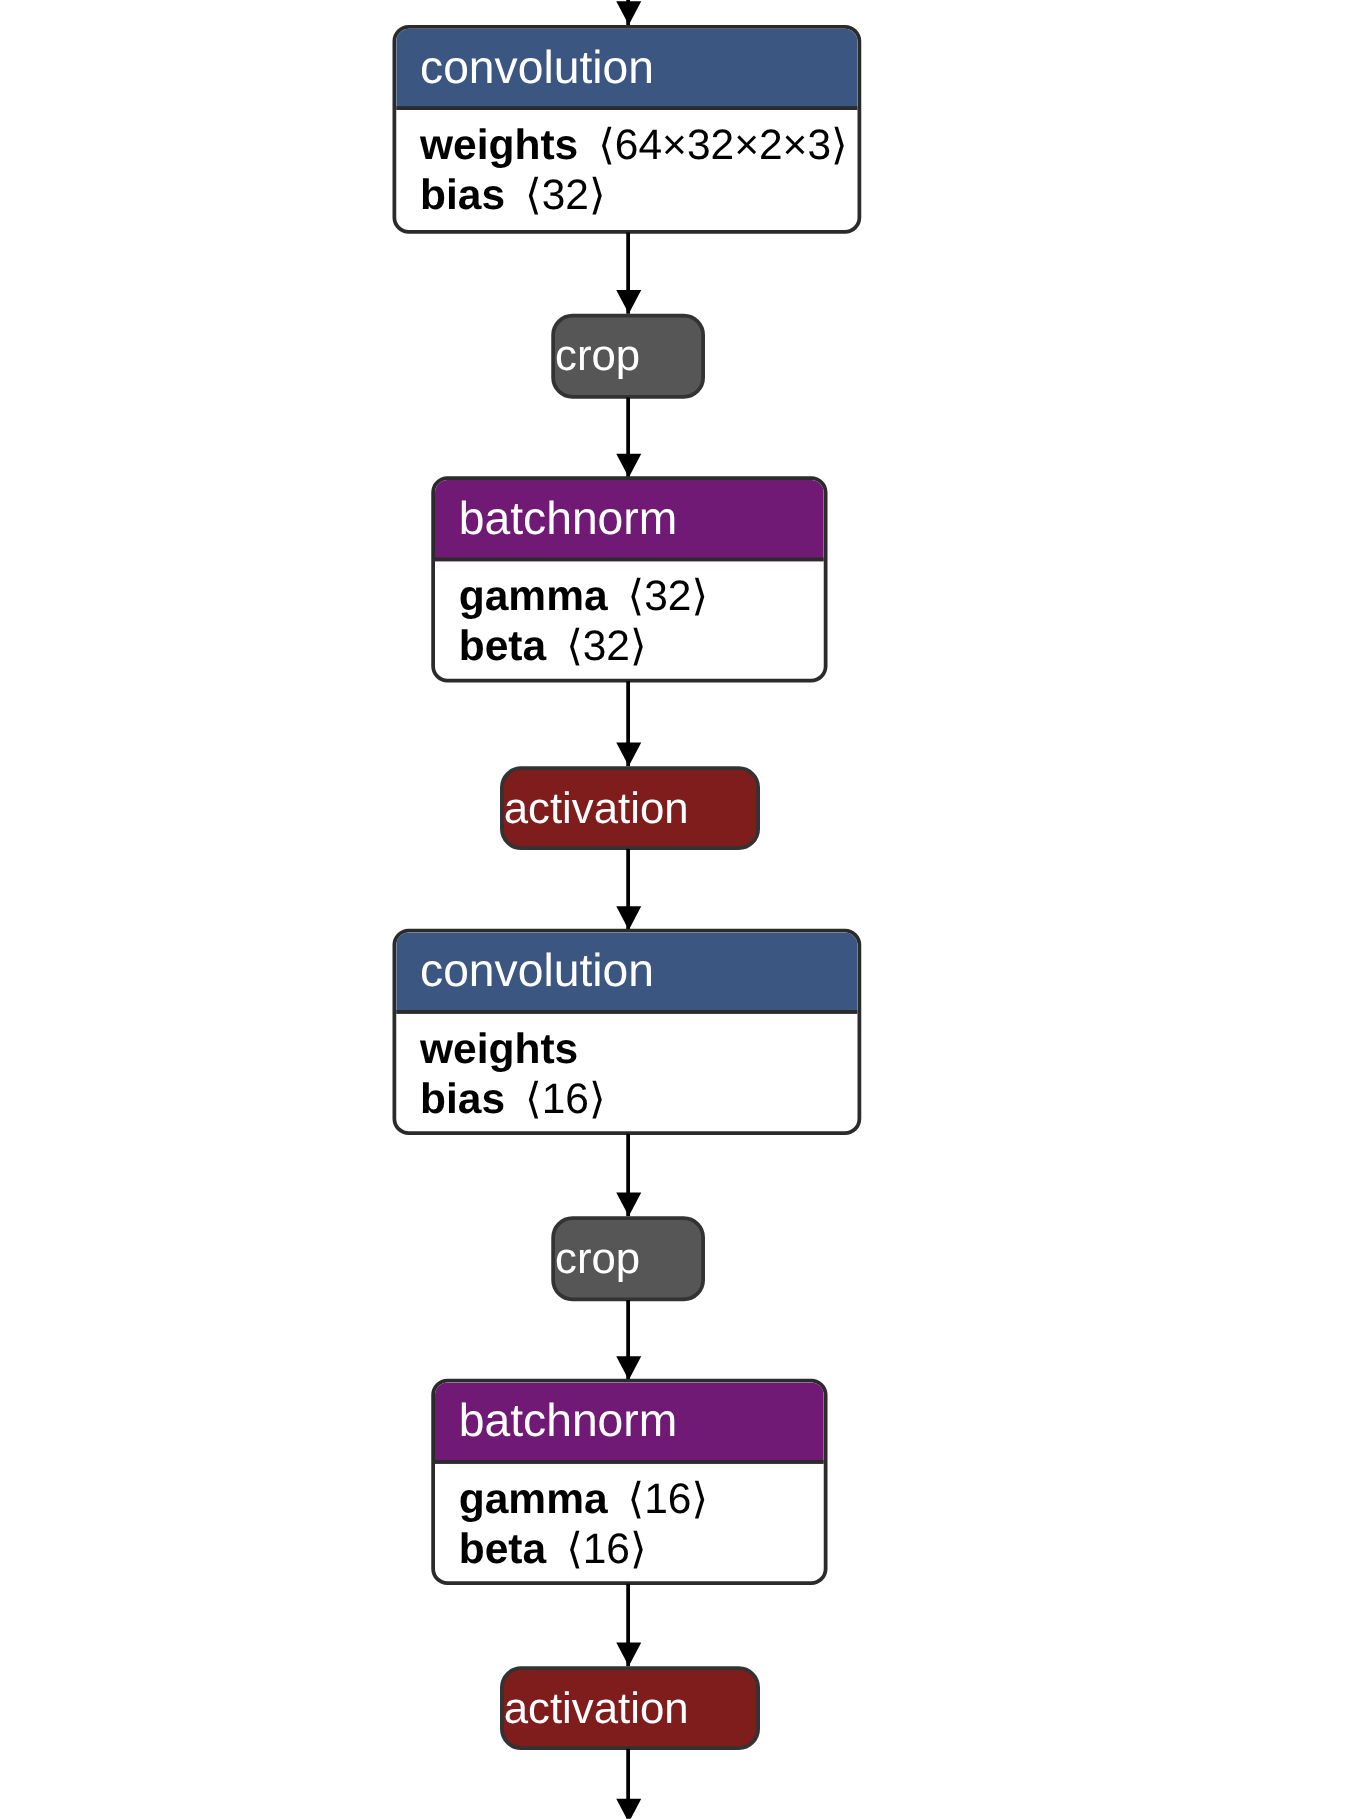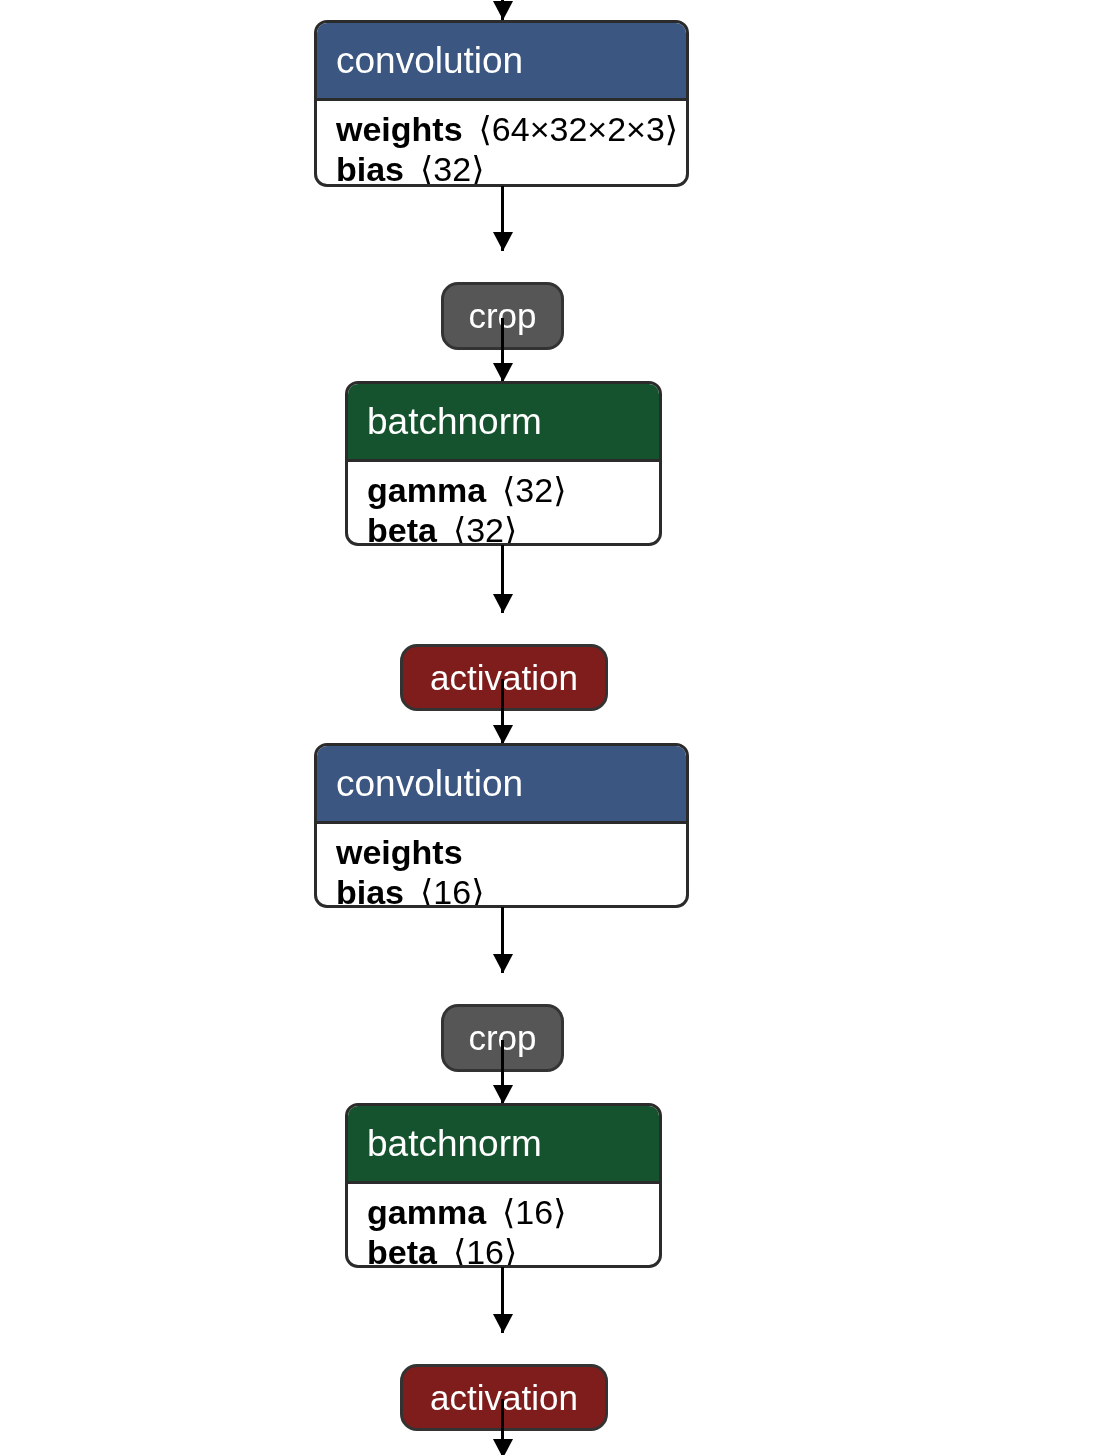--- a/index.html
+++ b/index.html
@@ -35,31 +35,31 @@
   .card {
     position: absolute;
     box-sizing: border-box;
     background: #ffffff;
     border: 3px solid #2b2b2b;
     border-radius: 13px;
     overflow: hidden;
   }
   .card .hdr {
     box-sizing: border-box;
-    height: 78px;
+    height: 65px;
     border-bottom: 3px solid #2b2b2b;
     display: flex;
     align-items: center;
     padding-left: 19px;
     font-size: 37px;
     color: #ffffff;
     white-space: nowrap;
   }
   .hdr-conv { background: #3b5680; }
-  .hdr-bn   { background: #14532d; }
+  .hdr-bn   { background: #701a75; }
   .card .body {
     padding: 8px 19px 0 19px;
   }
   .card .row {
     display: flex;
     align-items: flex-end;
     line-height: 40px;
     font-size: 34px;
     color: #000000;
     white-space: nowrap;
@@ -68,25 +68,24 @@
   .card .av { margin-left: 16px; }
 
   
   .pill {
     position: absolute;
     box-sizing: border-box;
     border: 3px solid #333333;
     border-radius: 17px;
     display: flex;
     align-items: center;
-    justify-content: center;
+    justify-content: flex-start;
     font-size: 35px;
     color: #ffffff;
     white-space: nowrap;
-    margin-top: 31px;
   }
   .pill-crop { background: #565656; }
   .pill-act  { background: #7f1d1d; }
 
   
   #arrow-in   { top: 0;      height: 20px; }
   #node-conv1 { left: 314px; top: 20px;   width: 375px; height: 167px; }
   #arrow-1    { top: 186px;  height: 65px; }
   #node-crop1 { left: 441px; top: 251px;  width: 123px; height: 68px; }
   #arrow-2    { top: 318px;  height: 64px; }

